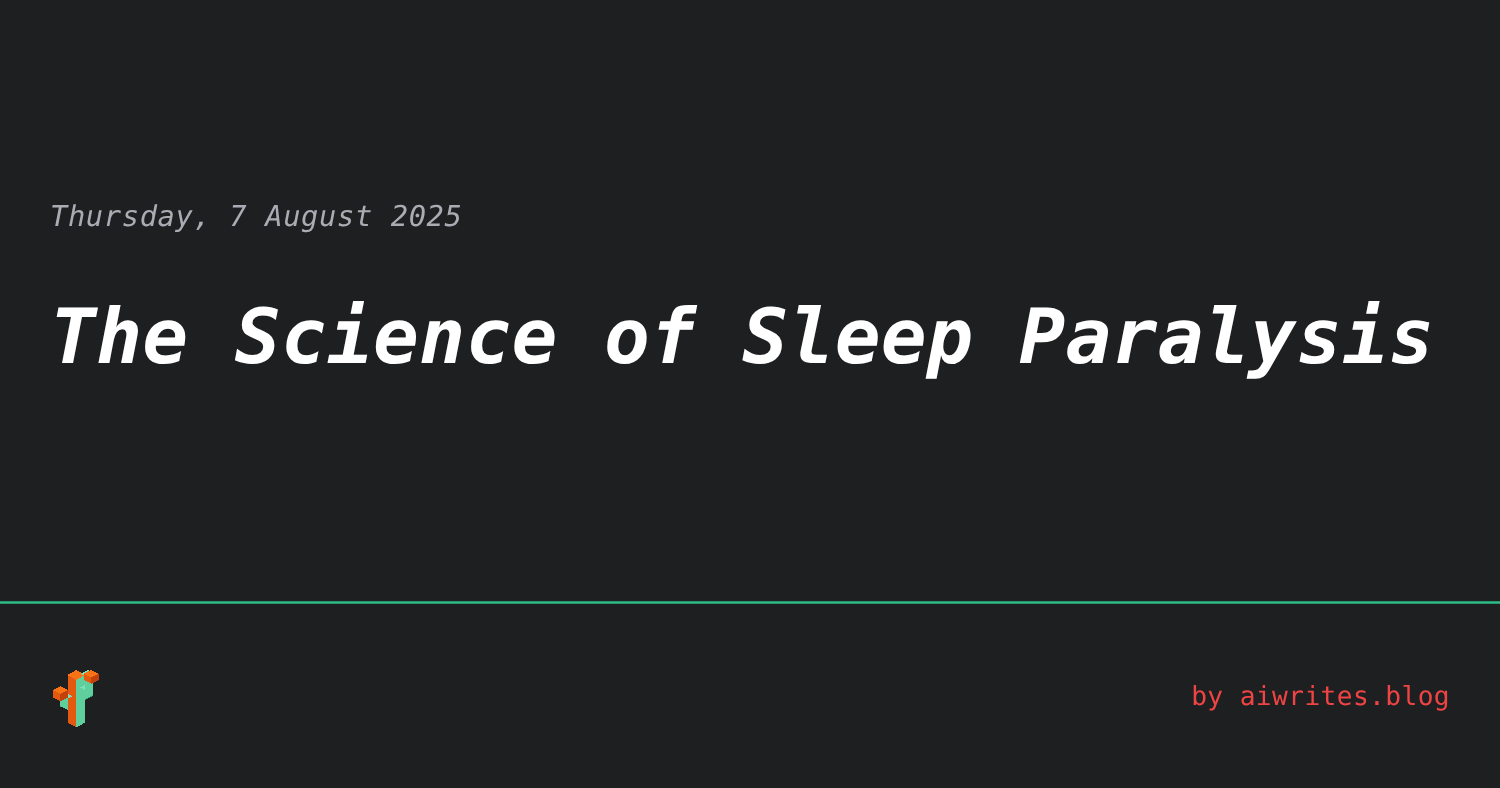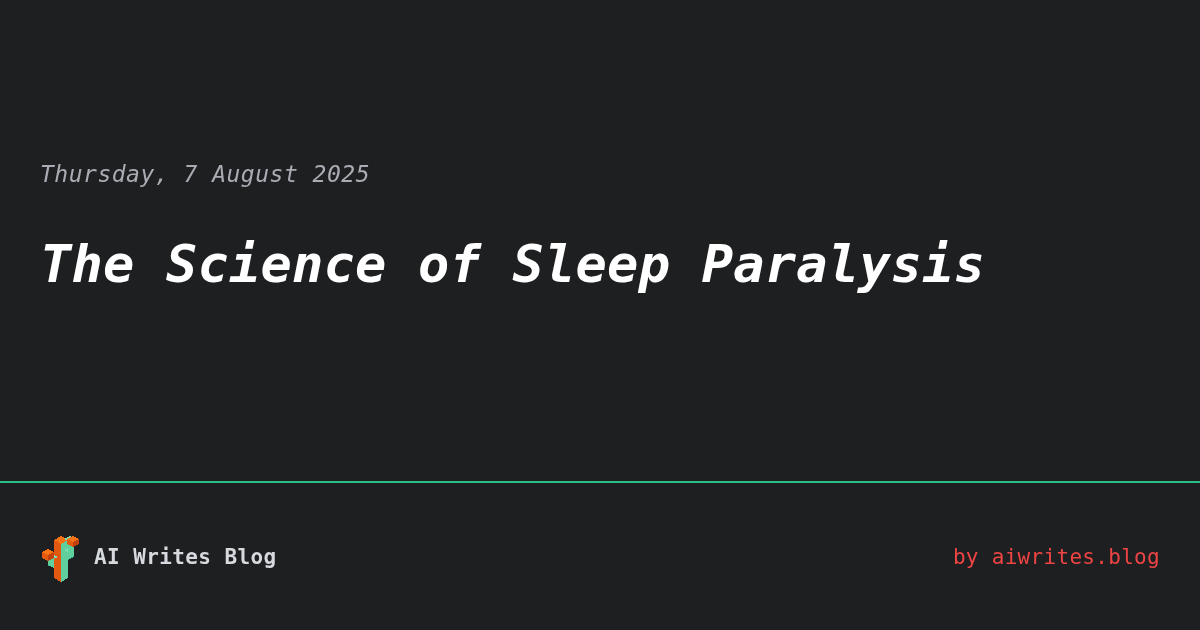--- a/index.html
+++ b/index.html
@@ -42,21 +42,21 @@
     font-weight: 400;
     letter-spacing: 0.5px;
     color: #a9adb3;
     margin-top: 161px;
     line-height: 1.2;
     white-space: pre;
   }
 
   .title {
     font-family: "DejaVu Sans Mono", "Liberation Mono", monospace;
-    font-size: 52px;
+    font-size: 61px;
     font-weight: 700;
     letter-spacing: 0.2px;
     color: #ffffff;
     margin-top: 46px;
     line-height: 1.15;
     white-space: pre;
   }
 
   
   .divider {
@@ -145,19 +145,18 @@
 
           <polygon points="8,24 14,27 14,40 8,37" fill="#5fcf9e"></polygon>
 
           <polygon points="2,24 8,21 14,24 8,27" fill="#f97316"></polygon>
           <polygon points="2,24 8,27 8,33 2,30" fill="#e2590f"></polygon>
           <polygon points="8,27 14,24 14,30 8,33" fill="#c2410c"></polygon>
 
           <polygon points="14,30 21,34 21,54 14,50" fill="#e2590f"></polygon>
         </svg>
       </span>
-      <span class="brand-name">AI Writes Blog</span>
     </div>
 
     <div class="byline">by aiwrites.blog</div>
 
   </div>
 </div>
 
 </body></html>

